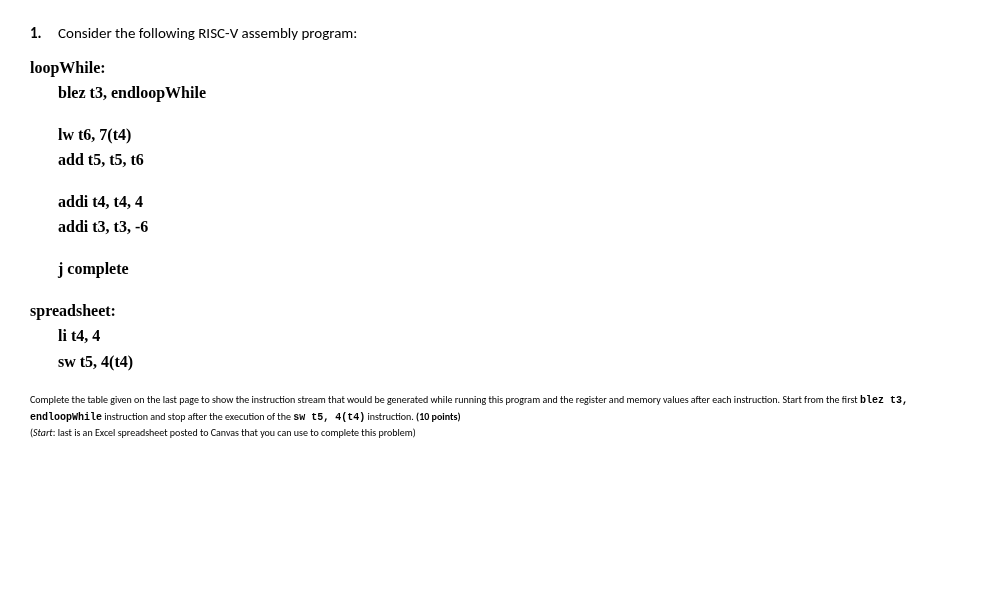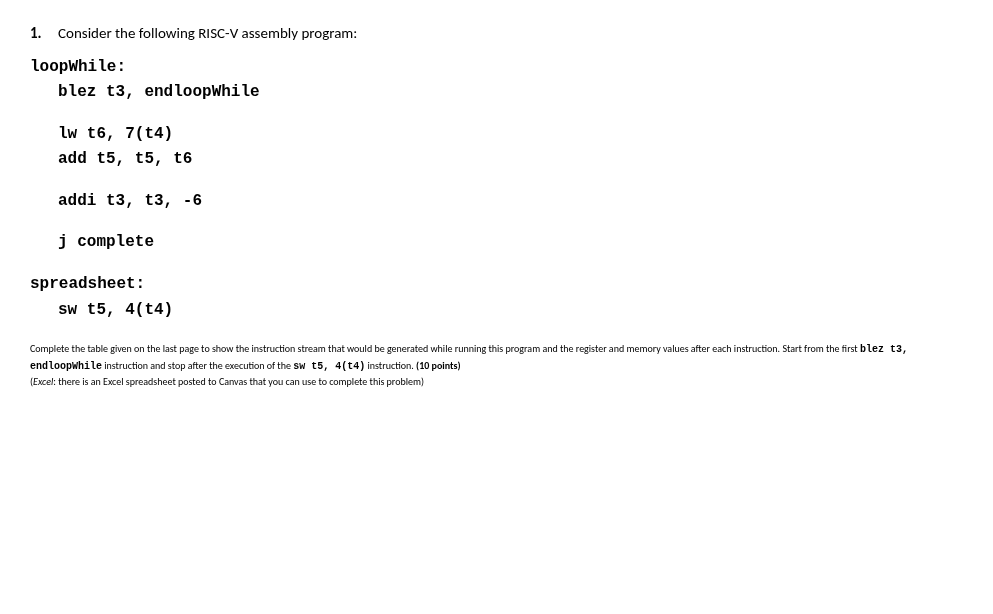--- a/index.html
+++ b/index.html
@@ -20,21 +20,21 @@
       display: flex;
       align-items: baseline;
       margin-bottom: 10px;
     }
     .question-number {
       font-weight: bold;
       margin-right: 10px;
       min-width: 18px;
     }
     .code-block {
-      font-family: Liberation Mono, monospace;
+      font-family: Liberation Serif, serif;
       font-weight: bold;
       font-size: 16px;
       line-height: 1.6;
       margin-bottom: 18px;
     }
     .code-label {
       margin-left: 0;
     }
     .code-indent {
       margin-left: 28px;
@@ -72,30 +72,32 @@
     <div class="code-label">loopWhile:</div>
     <div class="code-indent">blez t3, endloopWhile</div>
   </div>
 
   <div class="code-group">
     <div class="code-indent">lw t6, 7(t4)</div>
     <div class="code-indent">add t5, t5, t6</div>
   </div>
 
   <div class="code-group">
+    <div class="code-indent">addi t4, t4, 4</div>
     <div class="code-indent">addi t3, t3, -6</div>
   </div>
 
   <div class="code-group">
     <div class="code-indent">j complete</div>
   </div>
 
   <div>
     <div class="code-label">spreadsheet:</div>
+    <div class="code-indent">li t4, 4</div>
     <div class="code-indent">sw t5, 4(t4)</div>
   </div>
 </div>
 
 <div class="instructions">
   <span>Complete the table given on the last page to show the instruction stream that would be generated while running this program and the register and memory values after each instruction.  Start from the first </span><span class="mono">blez t3, endloopWhile</span><span> instruction and stop after the execution of the </span><span class="mono">sw  t5, 4(t4)</span><span> instruction.  </span><span class="bold">(10 points)</span>
   <br>
-  <span>(</span><span class="italic">Excel</span><span>: there is an Excel spreadsheet posted to Canvas that you can use to complete this problem)</span>
+  <span>(</span><span class="italic">Start</span><span>: last is an Excel spreadsheet posted to Canvas that you can use to complete this problem)</span>
 </div>
 
 </body></html>

